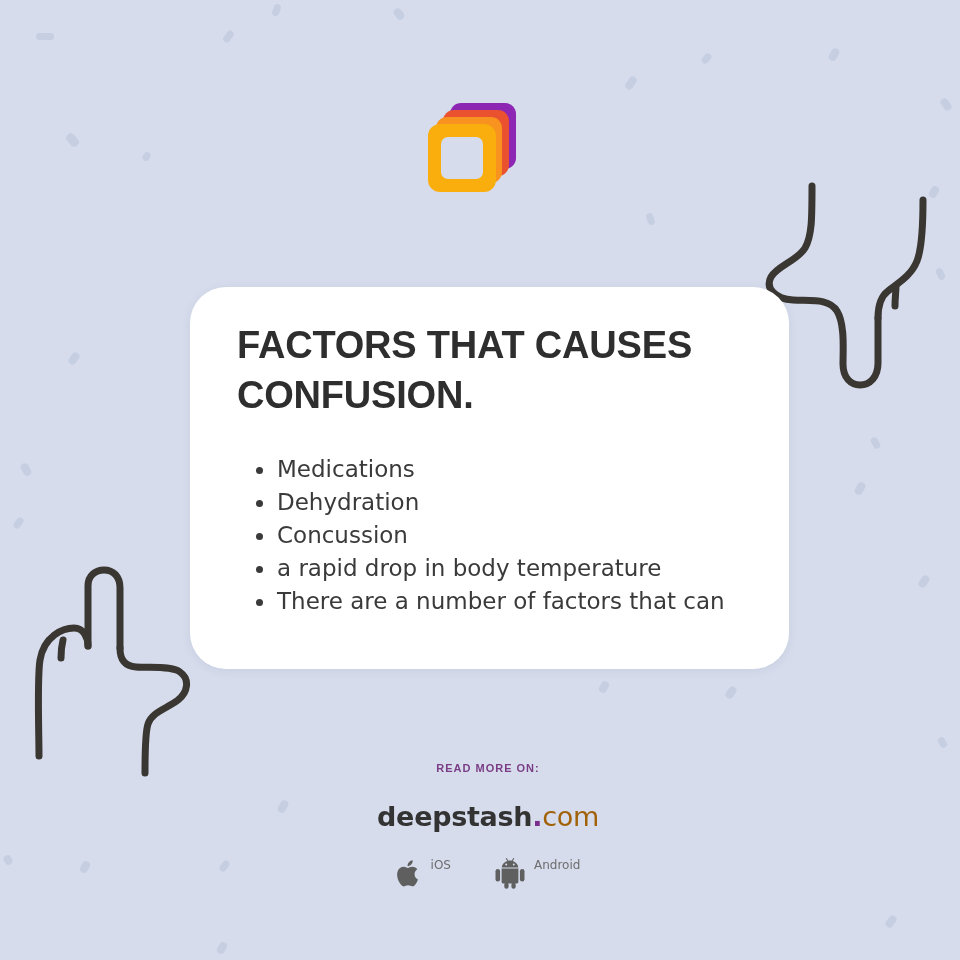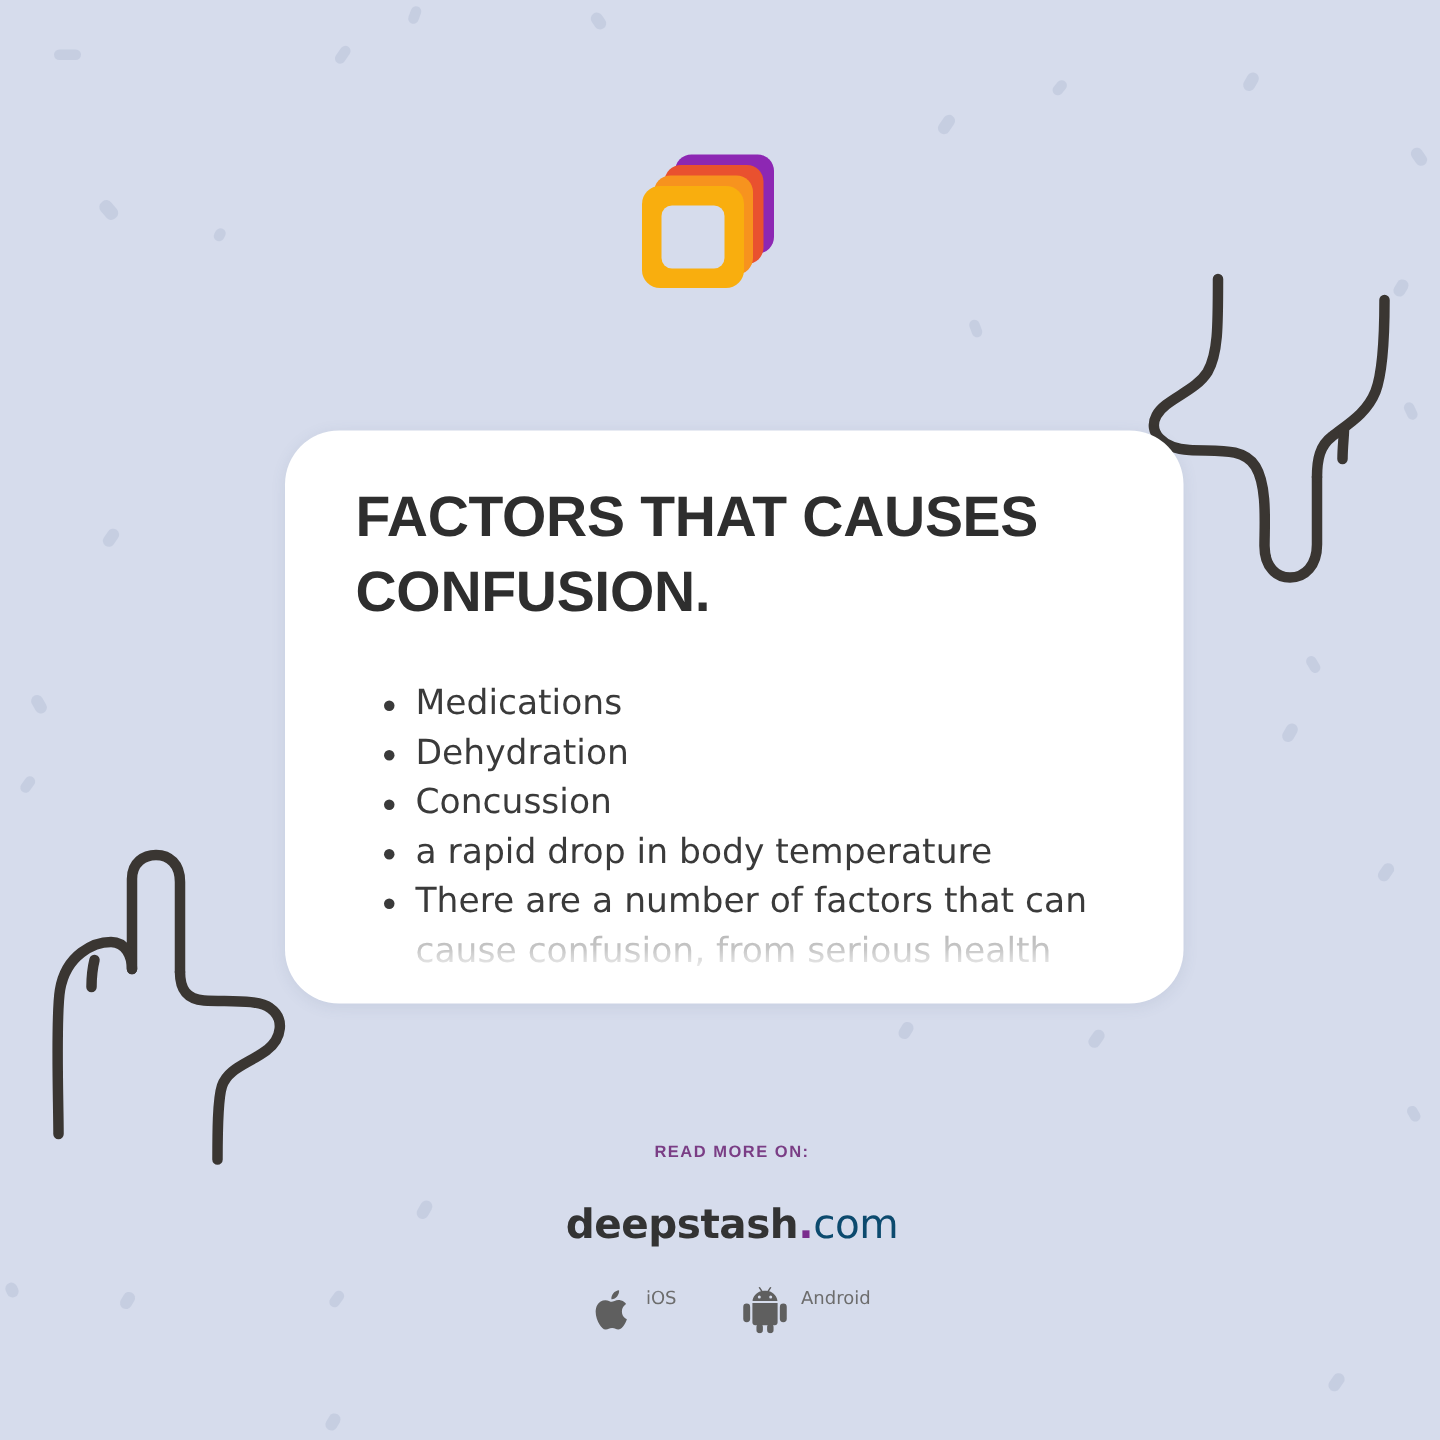--- a/index.html
+++ b/index.html
@@ -136,21 +136,21 @@
   }
   #wordmark {
     margin-top: 27px;
     font-family: "DejaVu Sans", sans-serif;
     font-size: 27px;
     color: #333333;
     letter-spacing: -0.3px;
   }
   #wordmark .ds-name { font-weight: bold; text-align: right; }
   #wordmark .ds-dot  { color: #7b2d8e; font-weight: bold; }
-  #wordmark .ds-tld  { font-weight: normal; color: #0c4a6e; margin-top: 36px; }
+  #wordmark .ds-tld  { font-weight: normal; color: #a16207; margin-top: 36px; }
 
   #stores {
     margin-top: 26px;
     display: flex;
     justify-content: center;
     align-items: center;
     gap: 44px;
   }
   .store {
     display: flex;
@@ -229,21 +229,21 @@
   </svg>
 
   <div id="card">
     <div id="card-inner">
       <h1 id="card-title">FACTORS THAT CAUSES CONFUSION.</h1>
       <ul id="bullet-list">
           <li><span class="dot"></span><span>Medications</span></li>
           <li><span class="dot"></span><span>Dehydration</span></li>
           <li><span class="dot"></span><span>Concussion</span></li>
           <li><span class="dot"></span><span>a rapid drop in body temperature</span></li>
-          <li><span class="dot"></span><span>There are a number of factors that can</span><span class="fadeline">cause confusion, from serious health</span></li>
+          <li><span class="dot"></span><span>There are a number of factors that can</span></li>
         </ul>
     </div>
   </div>
 
   <div id="footer">
     <p id="read-more">READ MORE ON:</p>
     <div id="wordmark">
       <span class="ds-name">deepstash</span><span class="ds-dot">.</span><span class="ds-tld">com</span>
     </div>
     <div id="stores">

